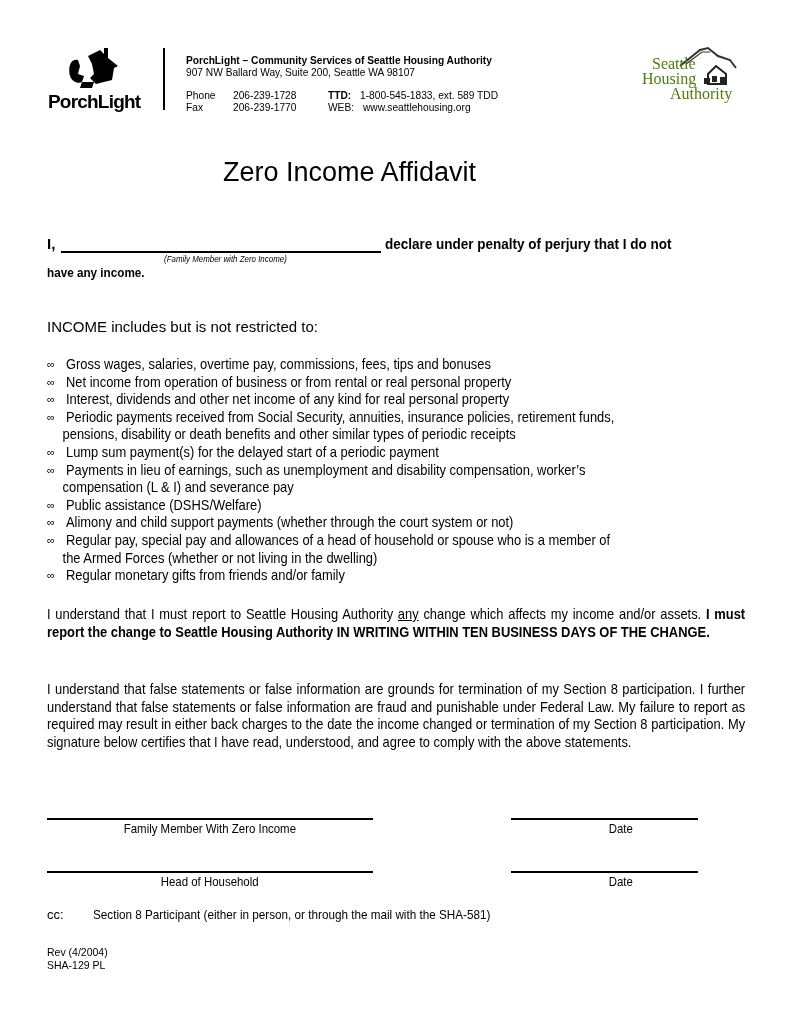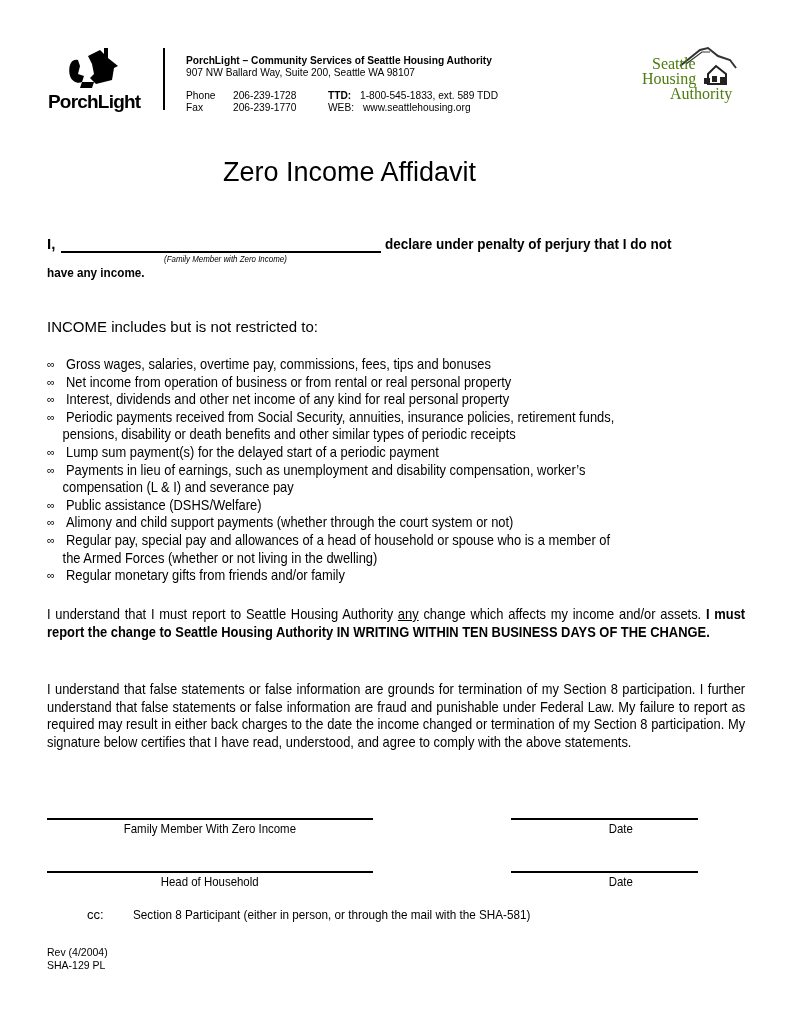--- a/index.html
+++ b/index.html
@@ -33,21 +33,21 @@
     .bullets li .t2 { display: block; margin-left: -4px; }
 
     .para { left: 47px; width: 698px; font-size: 15px; line-height: 17.6px; text-align: justify; }
     .para .inner { transform: scaleX(0.86); transform-origin: left top; width: 116.3%; }
     .u { text-decoration: underline; }
 
     .sig-line { height: 1.5px; background: #000; }
     .sig-label { font-size: 13px; text-align: center; }
     .sig-label span { display: inline-block; transform: scaleX(0.88); }
 
-    .cc { left: 47px; top: 907px; font-size: 13px; white-space: nowrap; margin-left: 40px; }
+    .cc { left: 47px; top: 907px; font-size: 13px; white-space: nowrap; }
     .cc .k { display: inline-block; width: 46px; }
     .cc .v { display: inline-block; transform: scaleX(0.9); transform-origin: left top; }
 
     .rev { left: 47px; top: 946px; font-size: 10.5px; line-height: 12.5px; }
   </style>
 </head>
 <body>
 
 <div class="abs pl-logo">
   <svg width="100" height="44" viewBox="0 0 100 44">

